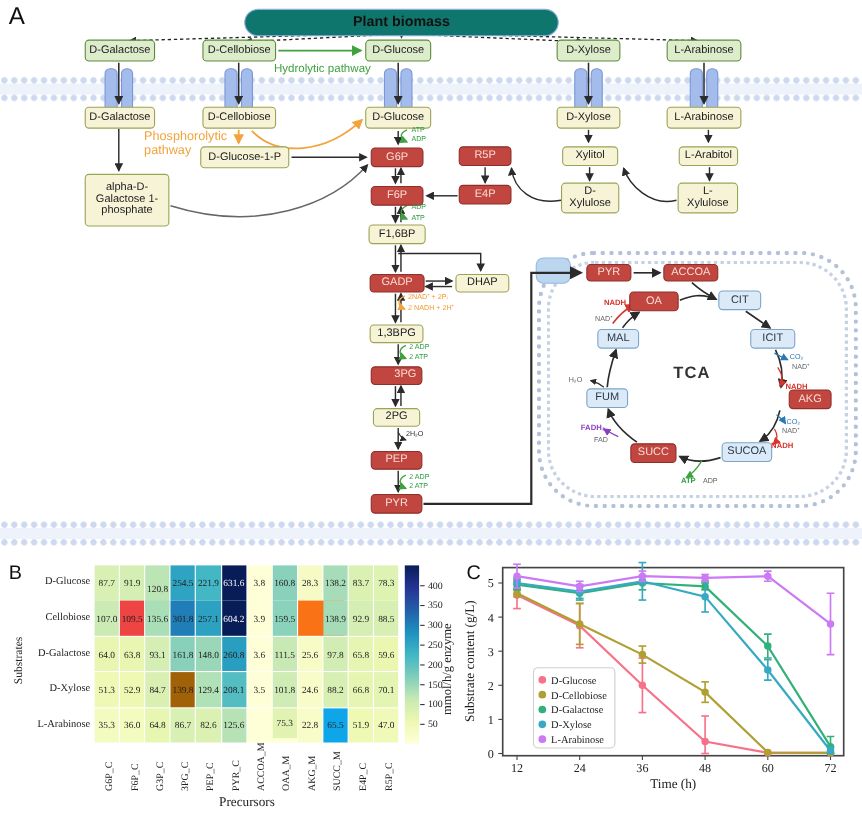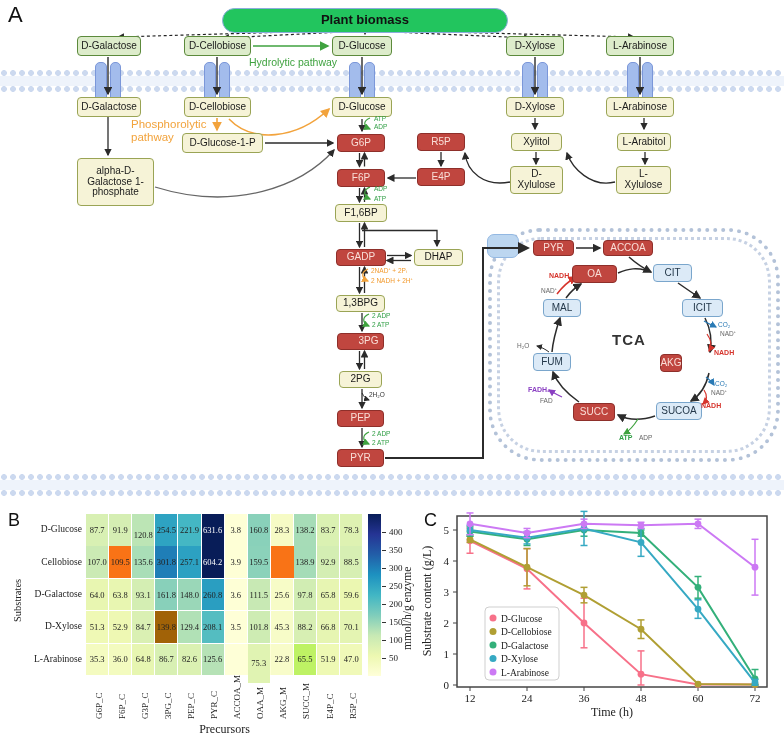--- a/index.html
+++ b/index.html
@@ -25,21 +25,21 @@
   .mito{position:absolute;left:488px;top:228px;width:292px;height:234px;border:4px dotted #b3c2d8;border-radius:52px;box-sizing:border-box;background:#fff;}
   .mito-inner{position:absolute;left:5px;top:5px;right:5px;bottom:5px;border:3px dotted #c6d1e3;border-radius:44px;}
   .mito-port{position:absolute;left:487px;top:234px;width:30px;height:22px;background:#bcd6f0;border:1px solid #93b8e2;border-radius:7px;}
   
   .node{position:absolute;display:flex;align-items:center;justify-content:center;text-align:center;
         border-radius:4px;font-size:10px;line-height:1.08;white-space:pre-line;box-sizing:border-box;color:#1b1b1b;}
   .node.green{background:#ddeccb;border:1.4px solid #5c8a3c;}
   .node.cream{background:#f6f3d7;border:1.4px solid #9aa455;}
   .node.red{background:#c0463f;border:1.4px solid #8e2f2a;color:#f9ded7;}
   .node.blue{background:#dceaf7;border:1.4px solid #7aa6cc;color:#24384a;}
-  .node.biomass{background:#22c55e;border:1.6px solid #8cacdc;border-radius:13px;font-size:13px;font-weight:600;color:#111;}
+  .node.biomass{background:#0f766e;border:1.6px solid #8cacdc;border-radius:13px;font-size:13px;font-weight:600;color:#111;}
   .cof{position:absolute;font-size:6.5px;white-space:nowrap;line-height:1;}
   .pathlabel{position:absolute;white-space:pre-line;line-height:1.15;}
   #hydro{left:249px;top:56px;color:#3fa23f;font-size:10.5px;}
   #phospho{left:131px;top:118px;color:#f2a33c;font-size:11.5px;}
   #tcalab{left:612px;top:331px;color:#333;font-size:15px;font-weight:700;letter-spacing:1px;}
   
   .serif{font-family:"Liberation Serif",serif;}
   #hm-rows span{position:absolute;left:0;width:82px;text-align:right;font-size:9.5px;color:#222;}
   .hm-cell{position:absolute;display:flex;align-items:center;justify-content:center;font-size:8.5px;}
   .hm-col{position:absolute;font-size:9px;color:#222;transform:rotate(-90deg);transform-origin:0 0;white-space:nowrap;}
@@ -225,21 +225,21 @@
       <div class="node cream" style="left: 617px; top: 133px; width: 54px; height: 18px;">L-Arabitol</div>
       <div class="node cream" style="left: 616px; top: 166px; width: 55px; height: 28px;">L-
 Xylulose</div>
       <div class="node red" style="left: 533px; top: 240px; width: 41px; height: 16px;">PYR</div>
       <div class="node red" style="left: 603px; top: 240px; width: 50px; height: 16px;">ACCOA</div>
       <div class="node red" style="left: 572px; top: 265px; width: 45px; height: 18px;">OA</div>
       <div class="node blue" style="left: 653px; top: 264px; width: 39px; height: 18px;">CIT</div>
       <div class="node blue" style="left: 543px; top: 299px; width: 38px; height: 18px;">MAL</div>
       <div class="node blue" style="left: 682px; top: 299px; width: 41px; height: 18px;">ICIT</div>
       <div class="node blue" style="left: 533px; top: 353px; width: 38px; height: 18px;">FUM</div>
-      <div class="node red" style="left: 660px; top: 354px; width: 22px; height: 18px;">AKG</div>
+      <div class="node red" style="left: 717px; top: 354px; width: 39px; height: 18px;">AKG</div>
       <div class="node red" style="left: 573px; top: 403px; width: 42px; height: 18px;">SUCC</div>
       <div class="node blue" style="left: 656px; top: 402px; width: 46px; height: 18px;">SUCOA</div>
     </div>
   <div class="layer" id="cofs">
       <span class="cof" style="left: 374px; top: 116px; color: rgb(47, 158, 68);">ATP</span>
       <span class="cof" style="left: 374px; top: 124px; color: rgb(47, 158, 68);">ADP</span>
       <span class="cof" style="left: 374px; top: 186px; color: rgb(47, 158, 68);">ADP</span>
       <span class="cof" style="left: 374px; top: 196px; color: rgb(47, 158, 68);">ATP</span>
       <span class="cof" style="left: 371px; top: 268px; color: rgb(242, 154, 46);">2NAD⁺ + 2Pᵢ</span>
       <span class="cof" style="left: 371px; top: 278px; color: rgb(242, 154, 46);">2 NADH + 2H⁺</span>
@@ -281,21 +281,21 @@
       <div class="hm-cell" style="left: 155.3px; top: 514px; width: 22.2px; height: 31.5px; background: rgb(46, 163, 194); color: rgb(34, 34, 34);">254.5</div>
       <div class="hm-cell" style="left: 178.4px; top: 514px; width: 22.2px; height: 31.5px; background: rgb(68, 183, 196); color: rgb(34, 34, 34);">221.9</div>
       <div class="hm-cell" style="left: 201.5px; top: 514px; width: 22.2px; height: 31.5px; background: rgb(8, 29, 88); color: rgb(255, 255, 255);">631.6</div>
       <div class="hm-cell" style="left: 224.6px; top: 514px; width: 22.2px; height: 31.5px; background: rgb(254, 255, 214); color: rgb(34, 34, 34);">3.8</div>
       <div class="hm-cell" style="left: 247.7px; top: 514px; width: 22.2px; height: 31.5px; background: rgb(137, 209, 186); color: rgb(34, 34, 34);">160.8</div>
       <div class="hm-cell" style="left: 270.8px; top: 514px; width: 22.2px; height: 31.5px; background: rgb(246, 251, 197); color: rgb(34, 34, 34);">28.3</div>
       <div class="hm-cell" style="left: 293.9px; top: 514px; width: 22.2px; height: 31.5px; background: rgb(166, 220, 183); color: rgb(34, 34, 34);">138.2</div>
       <div class="hm-cell" style="left: 317px; top: 514px; width: 22.2px; height: 31.5px; background: rgb(218, 241, 178); color: rgb(34, 34, 34);">83.7</div>
       <div class="hm-cell" style="left: 340.1px; top: 514px; width: 22.2px; height: 31.5px; background: rgb(222, 242, 178); color: rgb(34, 34, 34);">78.3</div>
       <div class="hm-cell" style="left: 86px; top: 546.4px; width: 22.2px; height: 31.5px; background: rgb(203, 234, 180); color: rgb(34, 34, 34);">107.0</div>
-      <div class="hm-cell" style="left: 109.1px; top: 546.4px; width: 22.2px; height: 31.5px; background: #f97316; color: rgb(34, 34, 34);">109.5</div>
+      <div class="hm-cell" style="left: 109.1px; top: 546.4px; width: 22.2px; height: 31.5px; background: #ef4444; color: rgb(34, 34, 34);">109.5</div>
       <div class="hm-cell" style="left: 132.2px; top: 546.4px; width: 22.2px; height: 31.5px; background: rgb(169, 222, 183); color: rgb(34, 34, 34);">135.6</div>
       <div class="hm-cell" style="left: 155.3px; top: 546.4px; width: 22.2px; height: 31.5px; background: rgb(31, 126, 183); color: rgb(34, 34, 34);">301.8</div>
       <div class="hm-cell" style="left: 178.4px; top: 546.4px; width: 22.2px; height: 31.5px; background: rgb(44, 161, 194); color: rgb(34, 34, 34);">257.1</div>
       <div class="hm-cell" style="left: 201.5px; top: 546.4px; width: 22.2px; height: 31.5px; background: rgb(8, 29, 88); color: rgb(255, 255, 255);">604.2</div>
       <div class="hm-cell" style="left: 224.6px; top: 546.4px; width: 22.2px; height: 31.5px; background: rgb(254, 255, 214); color: rgb(34, 34, 34);">3.9</div>
       <div class="hm-cell" style="left: 247.7px; top: 546.4px; width: 22.2px; height: 31.5px; background: rgb(139, 210, 186); color: rgb(34, 34, 34);">159.5</div>
       <div class="hm-cell" style="left: 270.8px; top: 546.4px; width: 22.2px; height: 31.5px; background: #f97316; color: rgb(34, 34, 34); padding-left: 20px;">29.8</div>
       <div class="hm-cell" style="left: 293.9px; top: 546.4px; width: 22.2px; height: 31.5px; background: rgb(165, 220, 183); color: rgb(34, 34, 34);">138.9</div>
       <div class="hm-cell" style="left: 317px; top: 546.4px; width: 22.2px; height: 31.5px; background: rgb(212, 238, 179); color: rgb(34, 34, 34);">92.9</div>
       <div class="hm-cell" style="left: 340.1px; top: 546.4px; width: 22.2px; height: 31.5px; background: rgb(215, 239, 179); color: rgb(34, 34, 34);">88.5</div>
@@ -312,34 +312,34 @@
       <div class="hm-cell" style="left: 317px; top: 578.8px; width: 22.2px; height: 31.5px; background: rgb(231, 245, 178); color: rgb(34, 34, 34);">65.8</div>
       <div class="hm-cell" style="left: 340.1px; top: 578.8px; width: 22.2px; height: 31.5px; background: rgb(235, 247, 177); color: rgb(34, 34, 34);">59.6</div>
       <div class="hm-cell" style="left: 86px; top: 611.2px; width: 22.2px; height: 31.5px; background: rgb(239, 249, 181); color: rgb(34, 34, 34);">51.3</div>
       <div class="hm-cell" style="left: 109.1px; top: 611.2px; width: 22.2px; height: 31.5px; background: rgb(238, 248, 179); color: rgb(34, 34, 34);">52.9</div>
       <div class="hm-cell" style="left: 132.2px; top: 611.2px; width: 22.2px; height: 31.5px; background: rgb(218, 240, 179); color: rgb(34, 34, 34);">84.7</div>
       <div class="hm-cell" style="left: 155.3px; top: 611.2px; width: 22.2px; height: 31.5px; background: #a16207; color: rgb(34, 34, 34);">139.8</div>
       <div class="hm-cell" style="left: 178.4px; top: 611.2px; width: 22.2px; height: 31.5px; background: rgb(177, 225, 182); color: rgb(34, 34, 34);">129.4</div>
       <div class="hm-cell" style="left: 201.5px; top: 611.2px; width: 22.2px; height: 31.5px; background: rgb(84, 189, 193); color: rgb(34, 34, 34);">208.1</div>
       <div class="hm-cell" style="left: 224.6px; top: 611.2px; width: 22.2px; height: 31.5px; background: rgb(254, 255, 215); color: rgb(34, 34, 34);">3.5</div>
       <div class="hm-cell" style="left: 247.7px; top: 611.2px; width: 22.2px; height: 31.5px; background: rgb(206, 236, 179); color: rgb(34, 34, 34);">101.8</div>
-      <div class="hm-cell" style="left: 270.8px; top: 611.2px; width: 22.2px; height: 31.5px; background: rgb(247, 252, 200); color: rgb(34, 34, 34);">45.3</div>
+      <div class="hm-cell" style="left: 270.8px; top: 611.2px; width: 22.2px; height: 31.5px; background: rgb(247, 252, 200); color: rgb(34, 34, 34);">24.6</div>
       <div class="hm-cell" style="left: 293.9px; top: 611.2px; width: 22.2px; height: 31.5px; background: rgb(215, 239, 179); color: rgb(34, 34, 34);">88.2</div>
       <div class="hm-cell" style="left: 317px; top: 611.2px; width: 22.2px; height: 31.5px; background: rgb(230, 245, 178); color: rgb(34, 34, 34);">66.8</div>
       <div class="hm-cell" style="left: 340.1px; top: 611.2px; width: 22.2px; height: 31.5px; background: rgb(228, 244, 178); color: rgb(34, 34, 34);">70.1</div>
       <div class="hm-cell" style="left: 86px; top: 643.6px; width: 22.2px; height: 31.5px; background: rgb(244, 251, 192); color: rgb(34, 34, 34);">35.3</div>
       <div class="hm-cell" style="left: 109.1px; top: 643.6px; width: 22.2px; height: 31.5px; background: rgb(243, 251, 191); color: rgb(34, 34, 34);">36.0</div>
       <div class="hm-cell" style="left: 132.2px; top: 643.6px; width: 22.2px; height: 31.5px; background: rgb(231, 246, 177); color: rgb(34, 34, 34);">64.8</div>
       <div class="hm-cell" style="left: 155.3px; top: 643.6px; width: 22.2px; height: 31.5px; background: rgb(216, 240, 179); color: rgb(34, 34, 34);">86.7</div>
       <div class="hm-cell" style="left: 178.4px; top: 643.6px; width: 22.2px; height: 31.5px; background: rgb(219, 241, 178); color: rgb(34, 34, 34);">82.6</div>
       <div class="hm-cell" style="left: 201.5px; top: 643.6px; width: 22.2px; height: 31.5px; background: rgb(182, 226, 182); color: rgb(34, 34, 34);">125.6</div>
       <div class="hm-cell" style="left: 224.6px; top: 643.6px; width: 22.2px; height: 31.5px; background: rgb(254, 255, 215); color: rgb(34, 34, 34); padding-left: 28px;">3.1</div>
-      <div class="hm-cell" style="left: 247.7px; top: 643.6px; width: 22.2px; height: 39px; background: rgb(224, 243, 178); color: rgb(34, 34, 34);">75.3</div>
+      <div class="hm-cell" style="left: 247.7px; top: 643.6px; width: 22.2px; height: 27px; background: rgb(224, 243, 178); color: rgb(34, 34, 34);">75.3</div>
       <div class="hm-cell" style="left: 270.8px; top: 643.6px; width: 22.2px; height: 31.5px; background: rgb(248, 252, 201); color: rgb(34, 34, 34);">22.8</div>
-      <div class="hm-cell" style="left: 293.9px; top: 643.6px; width: 22.2px; height: 31.5px; background: #bef264; color: rgb(34, 34, 34);">65.5</div>
+      <div class="hm-cell" style="left: 293.9px; top: 643.6px; width: 22.2px; height: 31.5px; background: #0ea5e9; color: rgb(34, 34, 34);">65.5</div>
       <div class="hm-cell" style="left: 317px; top: 643.6px; width: 22.2px; height: 31.5px; background: rgb(238, 249, 180); color: rgb(34, 34, 34);">51.9</div>
       <div class="hm-cell" style="left: 340.1px; top: 643.6px; width: 22.2px; height: 31.5px; background: rgb(240, 249, 184); color: rgb(34, 34, 34);">47.0</div>
     </div>
   <div class="layer serif" id="hm-cols">
       <span class="hm-col" style="left: 93.55px; top: 719px;">G6P_C</span>
       <span class="hm-col" style="left: 116.65px; top: 719px;">F6P_C</span>
       <span class="hm-col" style="left: 139.75px; top: 719px;">G3P_C</span>
       <span class="hm-col" style="left: 162.85px; top: 719px;">3PG_C</span>
       <span class="hm-col" style="left: 185.95px; top: 719px;">PEP_C</span>
       <span class="hm-col" style="left: 209.05px; top: 719px;">PYR_C</span>

